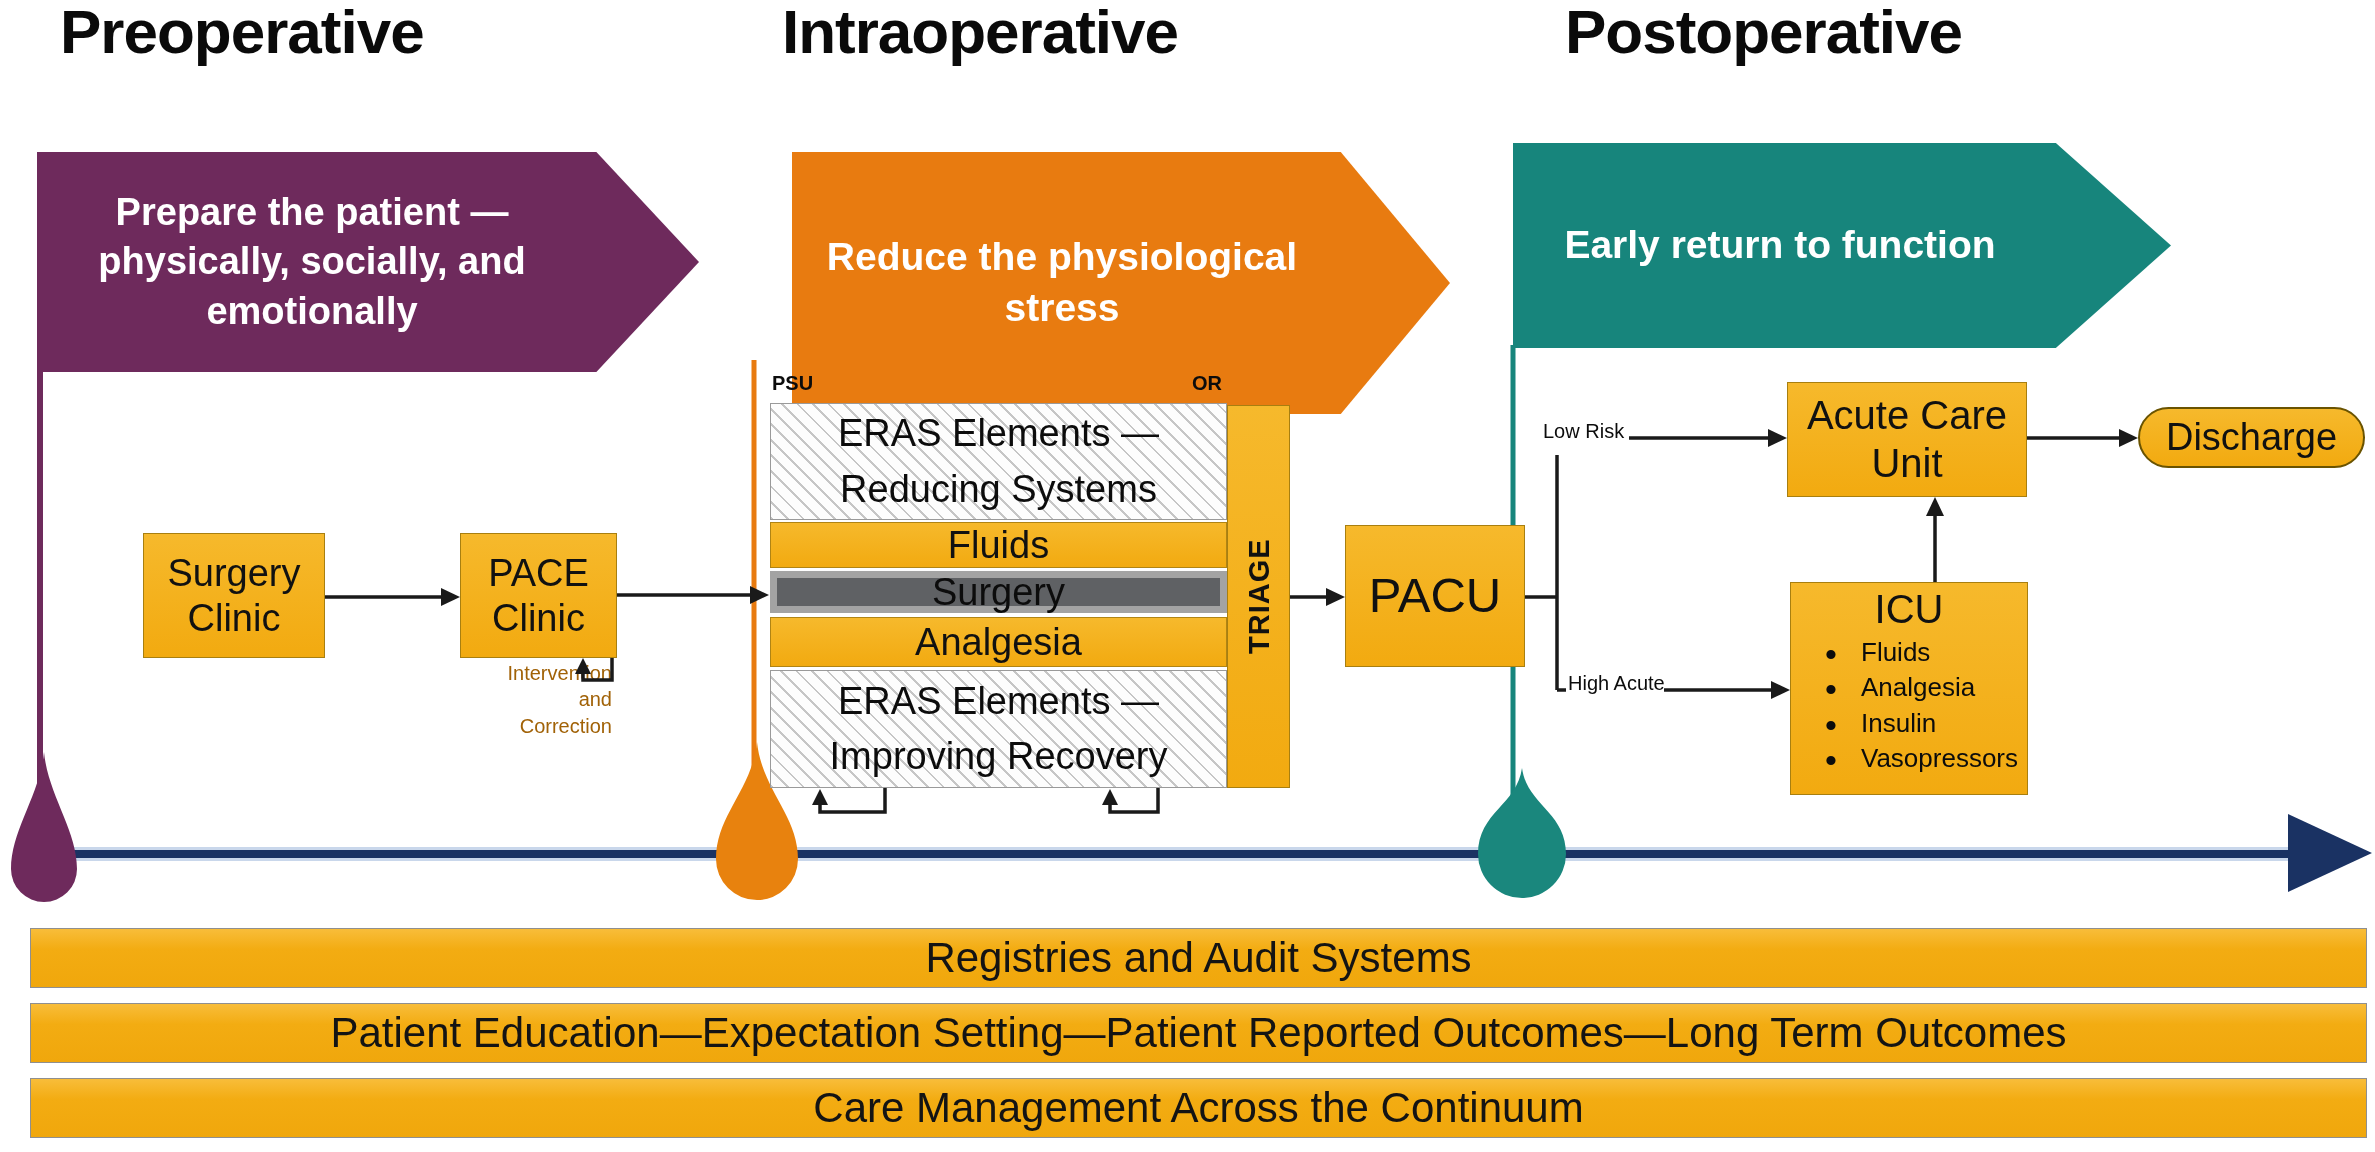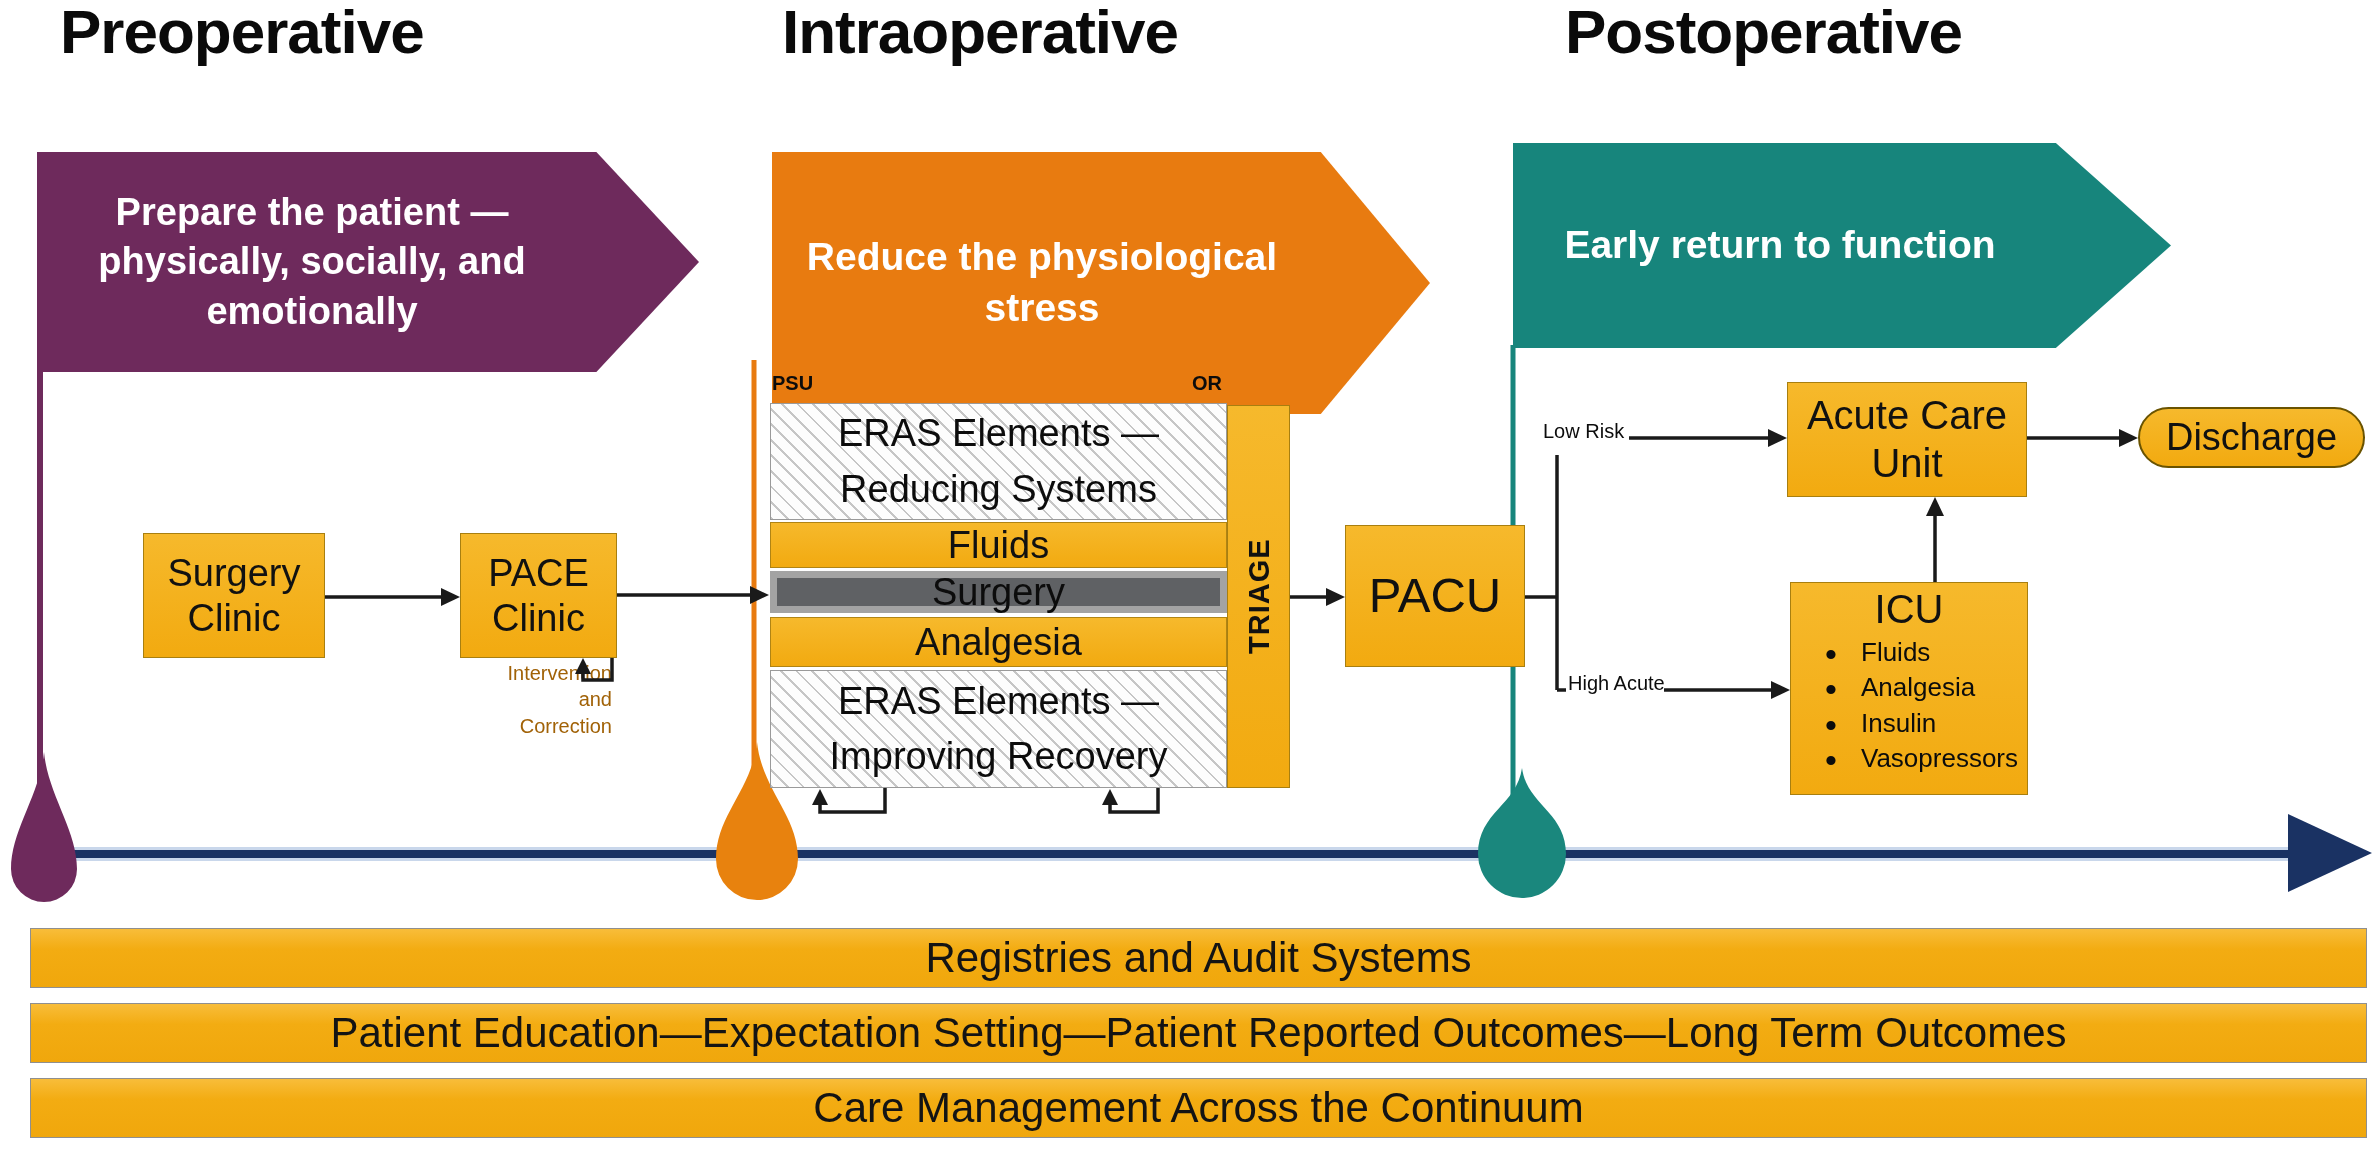--- a/index.html
+++ b/index.html
@@ -16,21 +16,21 @@
     position:absolute;top:-4px;font-size:62px;font-weight:700;letter-spacing:-1px;color:#0a0a0a;
     white-space:nowrap;
   }
   .banner{
     position:absolute;display:flex;flex-direction:column;justify-content:center;align-items:center;
     color:#ffffff;font-weight:700;text-align:center;line-height:1.3;box-sizing:border-box;
   }
   .banner span{display:block;white-space:nowrap;}
   .banner-pre {left:37px;top:152px;width:662px;height:220px;background:#6E2A5C;font-size:38px;
     clip-path:polygon(0 0,84.5% 0,100% 50%,84.5% 100%,0 100%);padding-right:112px;}
-  .banner-intra{left:772px;top:152px;width:658px;height:262px;background:#E87B10;font-size:39px;
+  .banner-intra{left:792px;top:152px;width:658px;height:262px;background:#E87B10;font-size:39px;
     clip-path:polygon(0 0,83.4% 0,100% 50%,83.4% 100%,0 100%);padding-right:118px;}
   .banner-post{left:1513px;top:143px;width:658px;height:205px;background:#17857C;font-size:39px;
     clip-path:polygon(0 0,82.5% 0,100% 50%,82.5% 100%,0 100%);padding-right:124px;}
 
   .goldbox{
     position:absolute;display:flex;align-items:center;justify-content:center;text-align:center;
     background:linear-gradient(180deg,#f6b92c 0%,#f2aa10 100%);
     border:1px solid #a87f10;box-sizing:border-box;color:#111;line-height:1.18;
   }
   .hatchbox{

